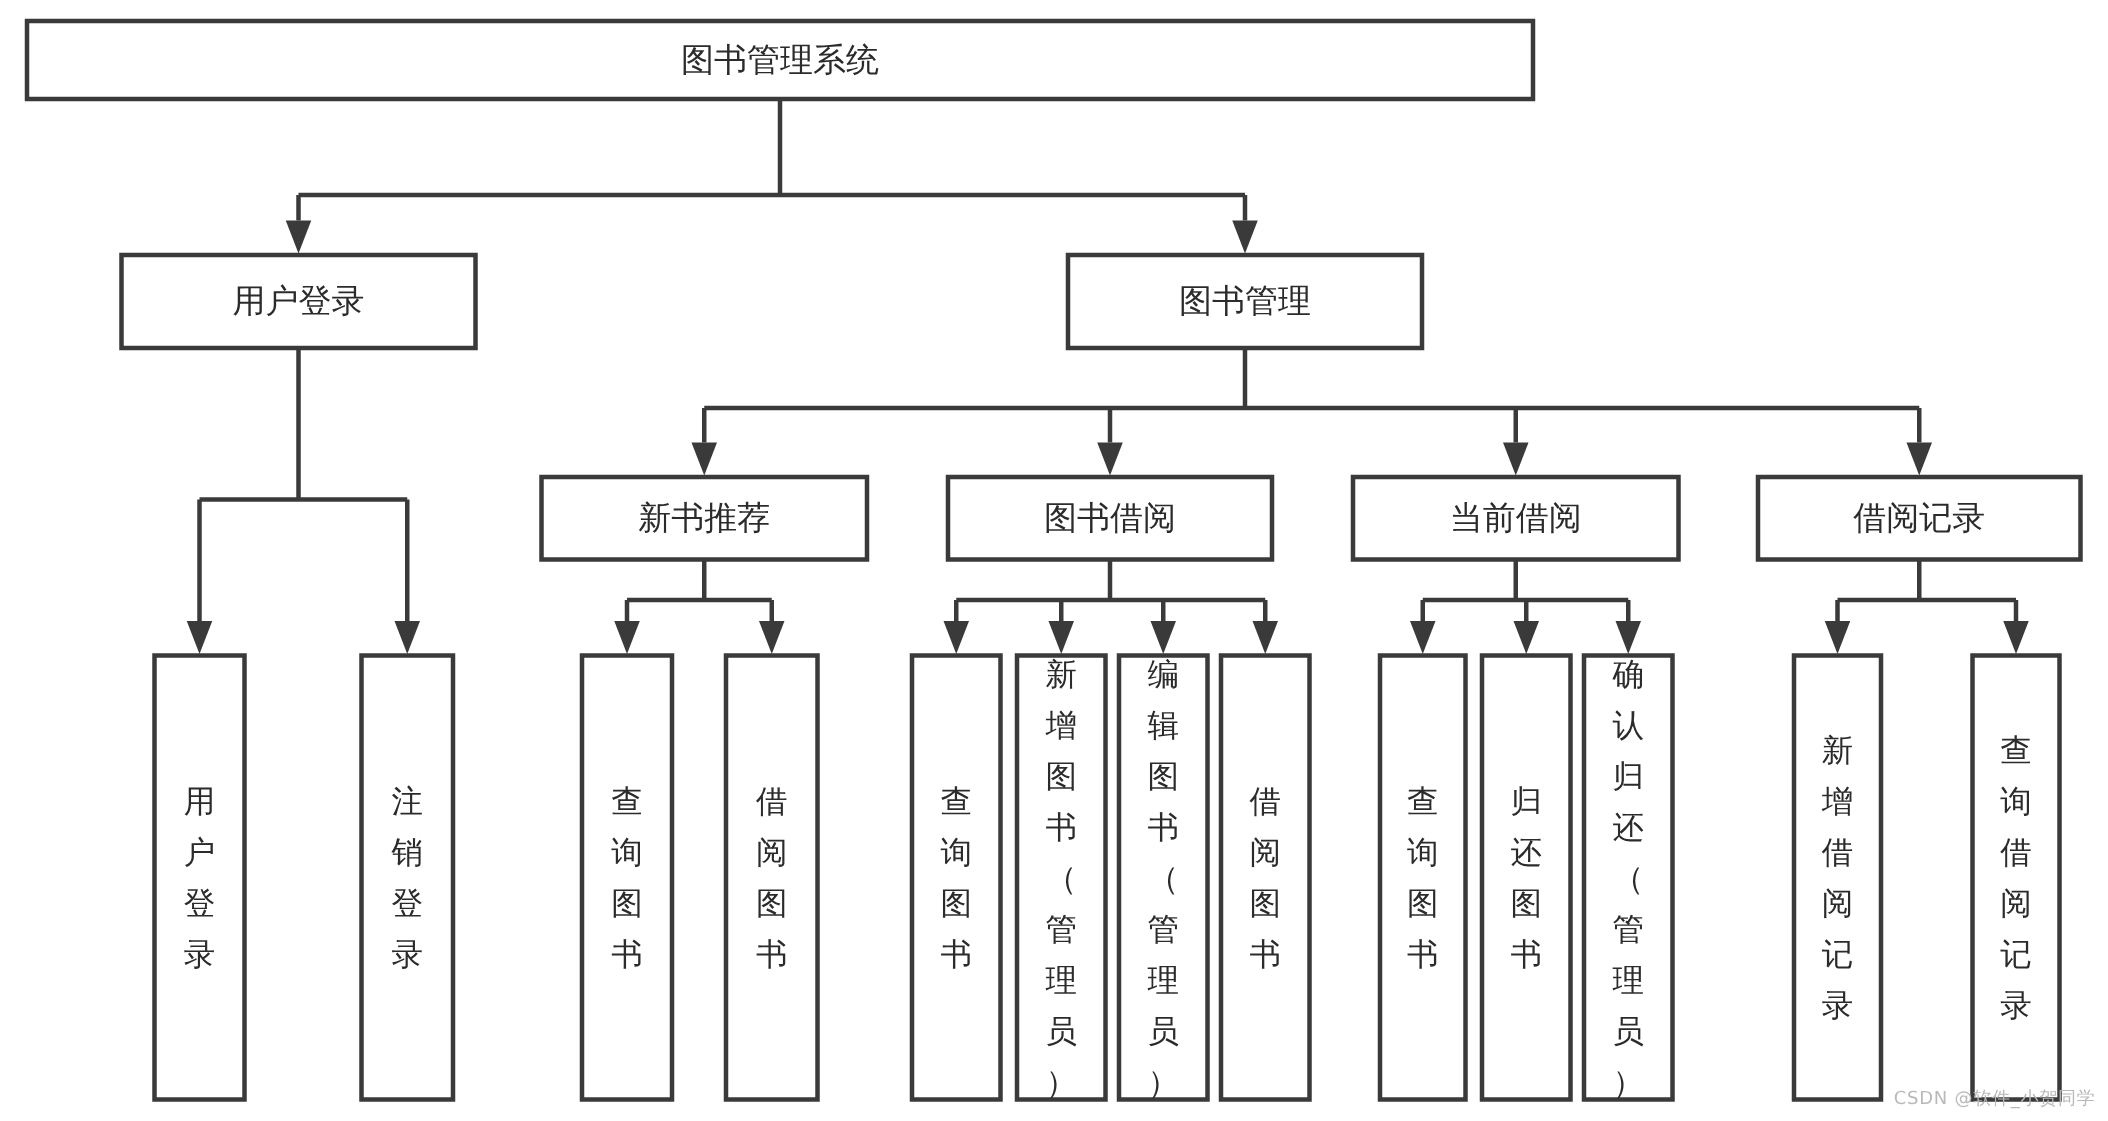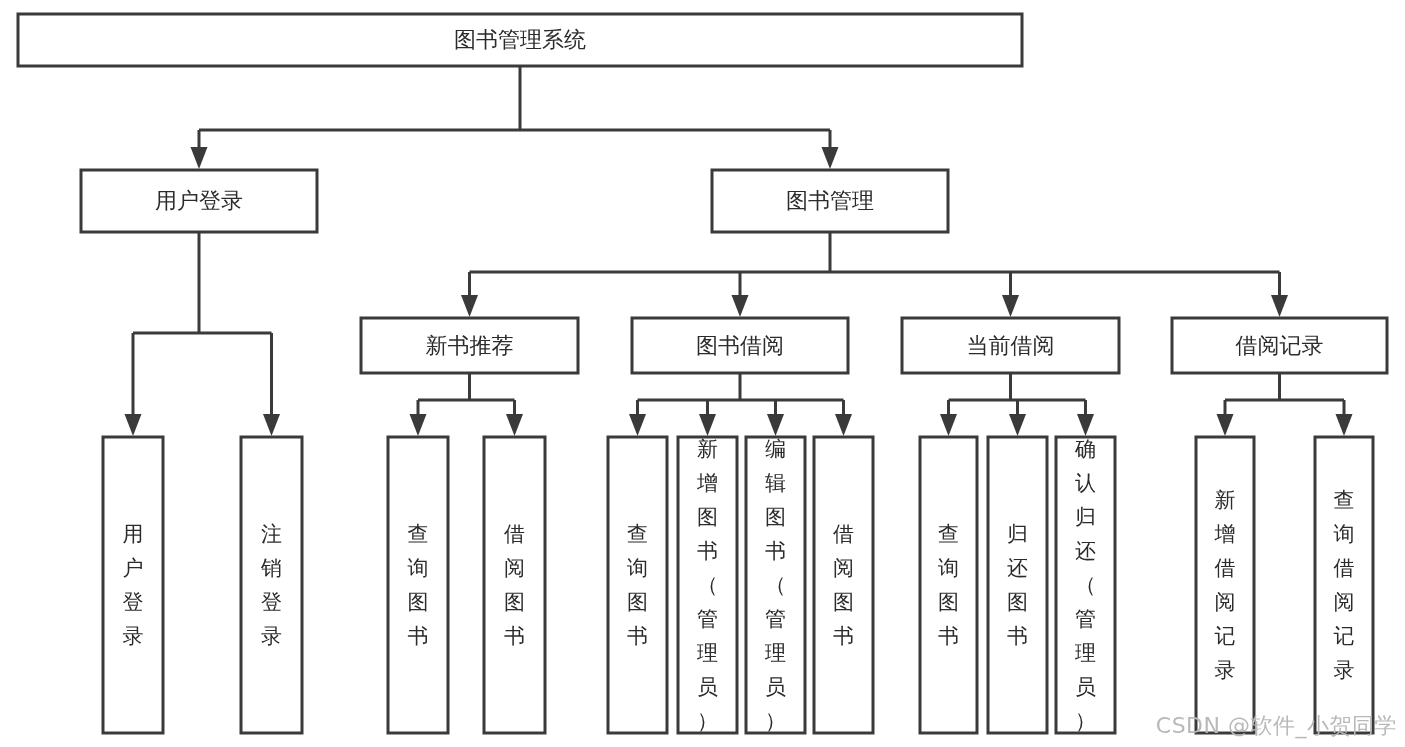--- a/index.html
+++ b/index.html
@@ -54,21 +54,21 @@
     font-family: "DejaVu Sans", "Liberation Sans", sans-serif;
     fill: #2b2b2b;
     font-size: 21px;
     text-anchor: middle;
   }
   .watermark {
     position: absolute;
     right: 8px;
     bottom: 6px;
     font-family: "DejaVu Sans", "Liberation Sans", sans-serif;
-    font-size: 22px;
+    font-size: 12px;
     color: #b9b9b9;
     white-space: nowrap;
     letter-spacing: 0.5px;
     user-select: none;
   }
 </style>
 </head>
 <body>
 
 <div id="diagram-root">

